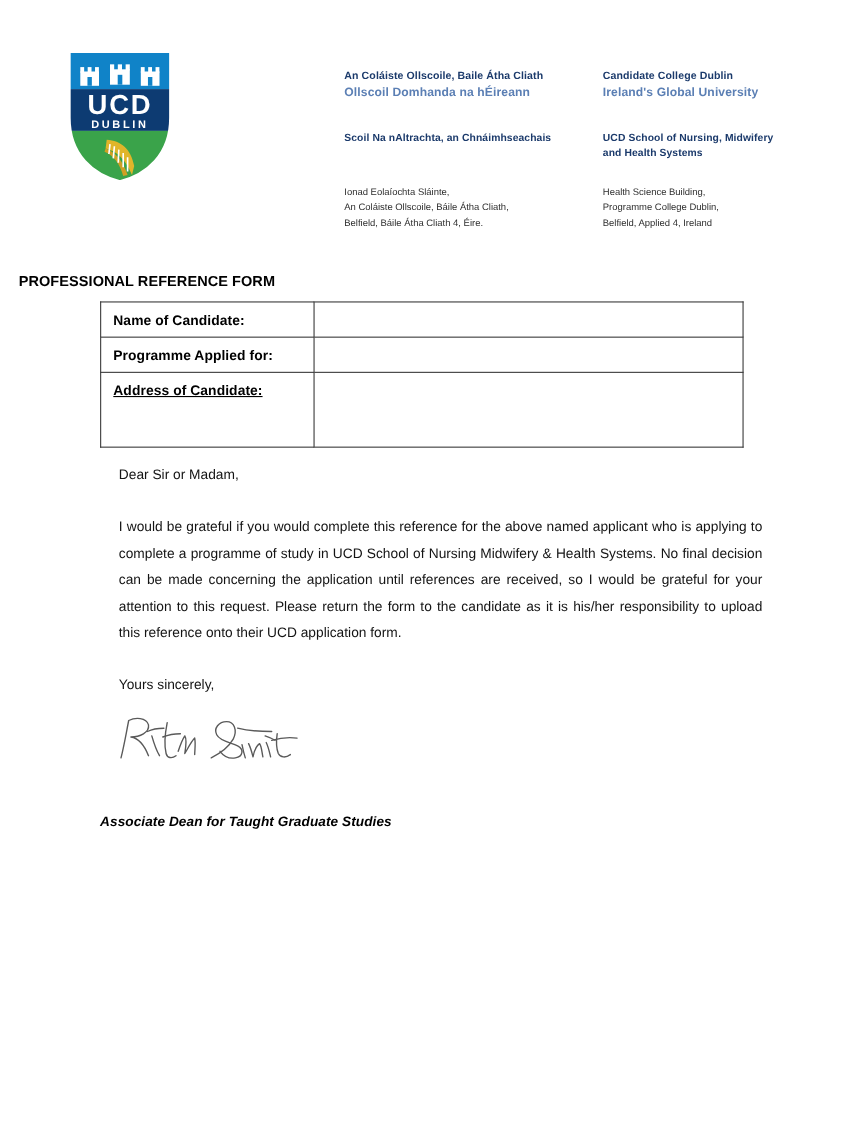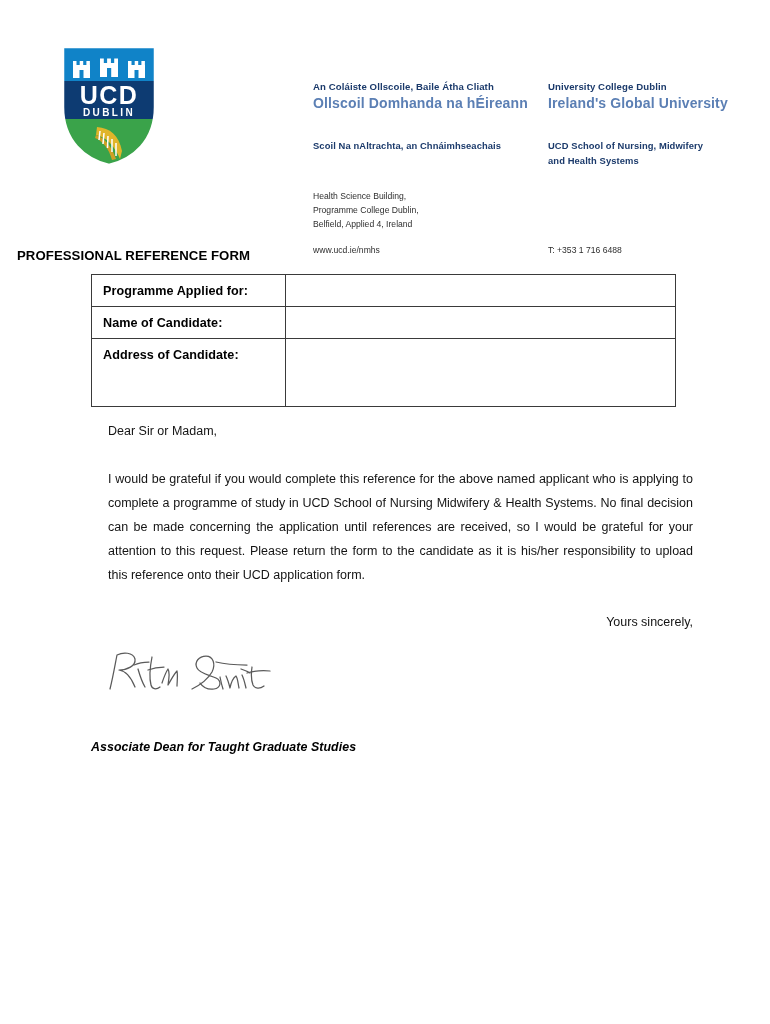--- a/index.html
+++ b/index.html
@@ -29,38 +29,38 @@
     position: absolute;
     left: 61px;
     top: 3px;
     width: 96px;
     height: 122px;
   }
 
   .header-cols {
     position: absolute;
     left: 313px;
-    top: 38px;
+    top: 21px;
     width: 420px;
   }
   .header-row {
     display: flex;
   }
   .hdr-col-ga { width: 235px; }
   .hdr-col-en { width: 185px; }
 
   .hdr-title-main {
     font-size: 9.6px;
     font-weight: bold;
     color: #1b3a6b;
     line-height: 1.42;
     letter-spacing: 0.01em;
   }
   .hdr-title-sub {
-    font-size: 14px;
+    font-size: 11px;
     font-weight: bold;
     color: #5b7fb4;
     line-height: 1.42;
     letter-spacing: 0.01em;
   }
   .hdr-school {
     font-size: 9.4px;
     font-weight: bold;
     color: #1b3a6b;
     line-height: 1.5;
@@ -115,21 +115,21 @@
     font-size: 12.6px;
     font-weight: bold;
     letter-spacing: 0.005em;
   }
   .form-table td.value-cell {
     padding: 0 6px;
     font-size: 12.4px;
   }
   .tr-short td { height: 31px; }
   .tr-tall td { height: 58px; vertical-align: top; }
-  .tr-tall td.label-cell { padding-top: 9px; vertical-align: top; }
+  .tr-tall td.label-cell { padding-top: 9px; vertical-align: top; text-decoration: underline; }
 
   
   .letter {
     position: absolute;
     left: 91px;
     top: 422px;
     width: 585px;
     font-size: 12.5px;
     color: #141414;
     margin-left: 17px;
@@ -138,21 +138,20 @@
     line-height: 1.5;
   }
   .body-para {
     margin-top: 26px;
     text-align: justify;
     line-height: 1.92;
   }
   .closing {
     margin-top: 26px;
     line-height: 1.5;
-    text-align: right;
   }
 
   
   .signature-wrap {
     position: absolute;
     left: 104px;
     top: 645px;
     width: 190px;
     height: 52px;
   }
@@ -237,71 +236,68 @@
   </div>
 
   <div class="header-cols">
 
     <div class="header-row">
       <div class="hdr-col-ga">
         <div class="hdr-title-main">An Coláiste Ollscoile, Baile Átha Cliath</div>
         <div class="hdr-title-sub">Ollscoil Domhanda na hÉireann</div>
       </div>
       <div class="hdr-col-en">
-        <div class="hdr-title-main">University College Dublin</div>
+        <div class="hdr-title-main">Candidate College Dublin</div>
         <div class="hdr-title-sub">Ireland's Global University</div>
       </div>
     </div>
 
     <div class="row-gap-1"></div>
 
     <div class="header-row">
       <div class="hdr-col-ga">
         <div class="hdr-school">Scoil Na nAltrachta, an Chnáimhseachais</div>
       </div>
       <div class="hdr-col-en">
         <div class="hdr-school">UCD School of Nursing, Midwifery</div>
         <div class="hdr-school">and Health Systems</div>
       </div>
     </div>
 
     <div class="row-gap-2"></div>
 
     <div class="header-row">
+      <div class="hdr-col-ga">
+        <div class="hdr-addr">Ionad Eolaíochta Sláinte,</div>
+        <div class="hdr-addr">An Coláiste Ollscoile, Báile Átha Cliath,</div>
+        <div class="hdr-addr">Belfield, Báile Átha Cliath 4, Éire.</div>
+      </div>
       <div class="hdr-col-en">
         <div class="hdr-addr">Health Science Building,</div>
         <div class="hdr-addr">Programme College Dublin,</div>
         <div class="hdr-addr">Belfield, Applied 4, Ireland</div>
       </div>
     </div>
 
     <div class="row-gap-3"></div>
 
-    <div class="header-row">
-      <div class="hdr-col-ga">
-        <div class="hdr-contact">www.ucd.ie/nmhs</div>
-      </div>
-      <div class="hdr-col-en">
-        <div class="hdr-contact">T: +353 1 716 6488</div>
-      </div>
-    </div>
 
   </div>
 </div>
 
 <div class="form-title">PROFESSIONAL REFERENCE FORM</div>
 
 <table class="form-table">
   <tbody>
     <tr class="tr-short">
-      <td class="label-cell">Programme Applied for:</td>
+      <td class="label-cell">Name of Candidate:</td>
       <td class="value-cell"></td>
     </tr>
     <tr class="tr-short">
-      <td class="label-cell">Name of Candidate:</td>
+      <td class="label-cell">Programme Applied for:</td>
       <td class="value-cell"></td>
     </tr>
     <tr class="tr-tall">
       <td class="label-cell">Address of Candidate:</td>
       <td class="value-cell"></td>
     </tr>
   </tbody>
 </table>
 
 <div class="letter">

